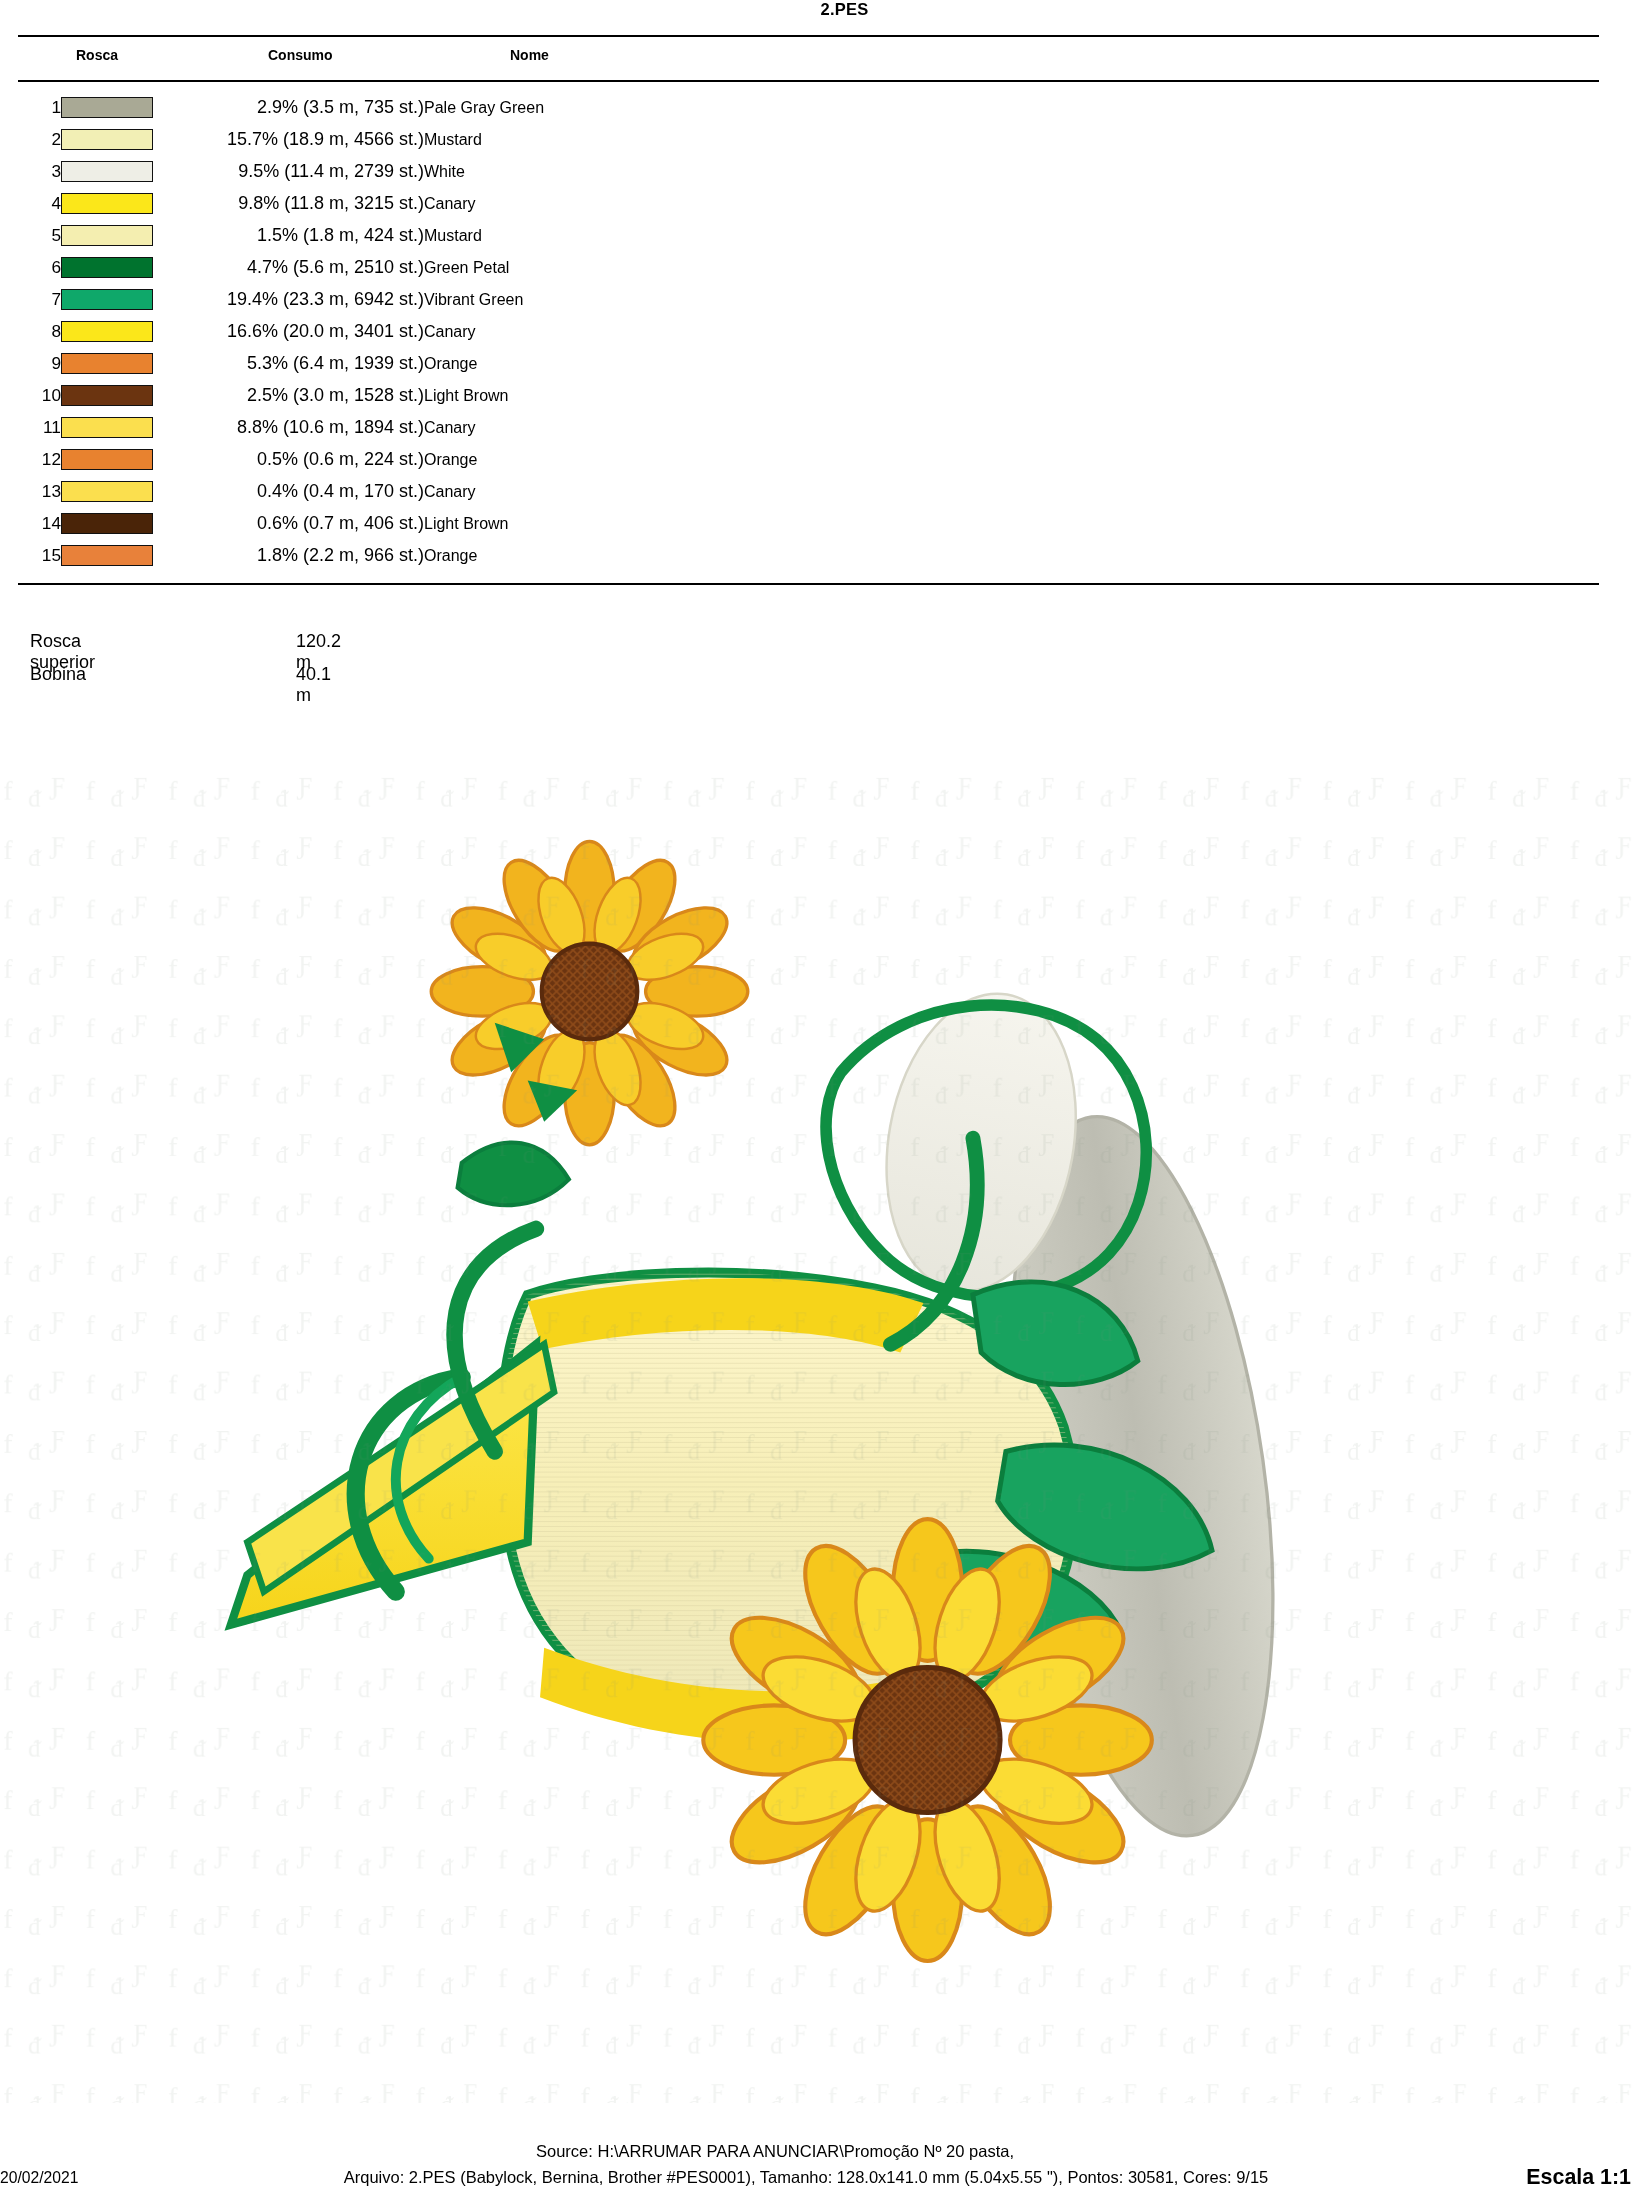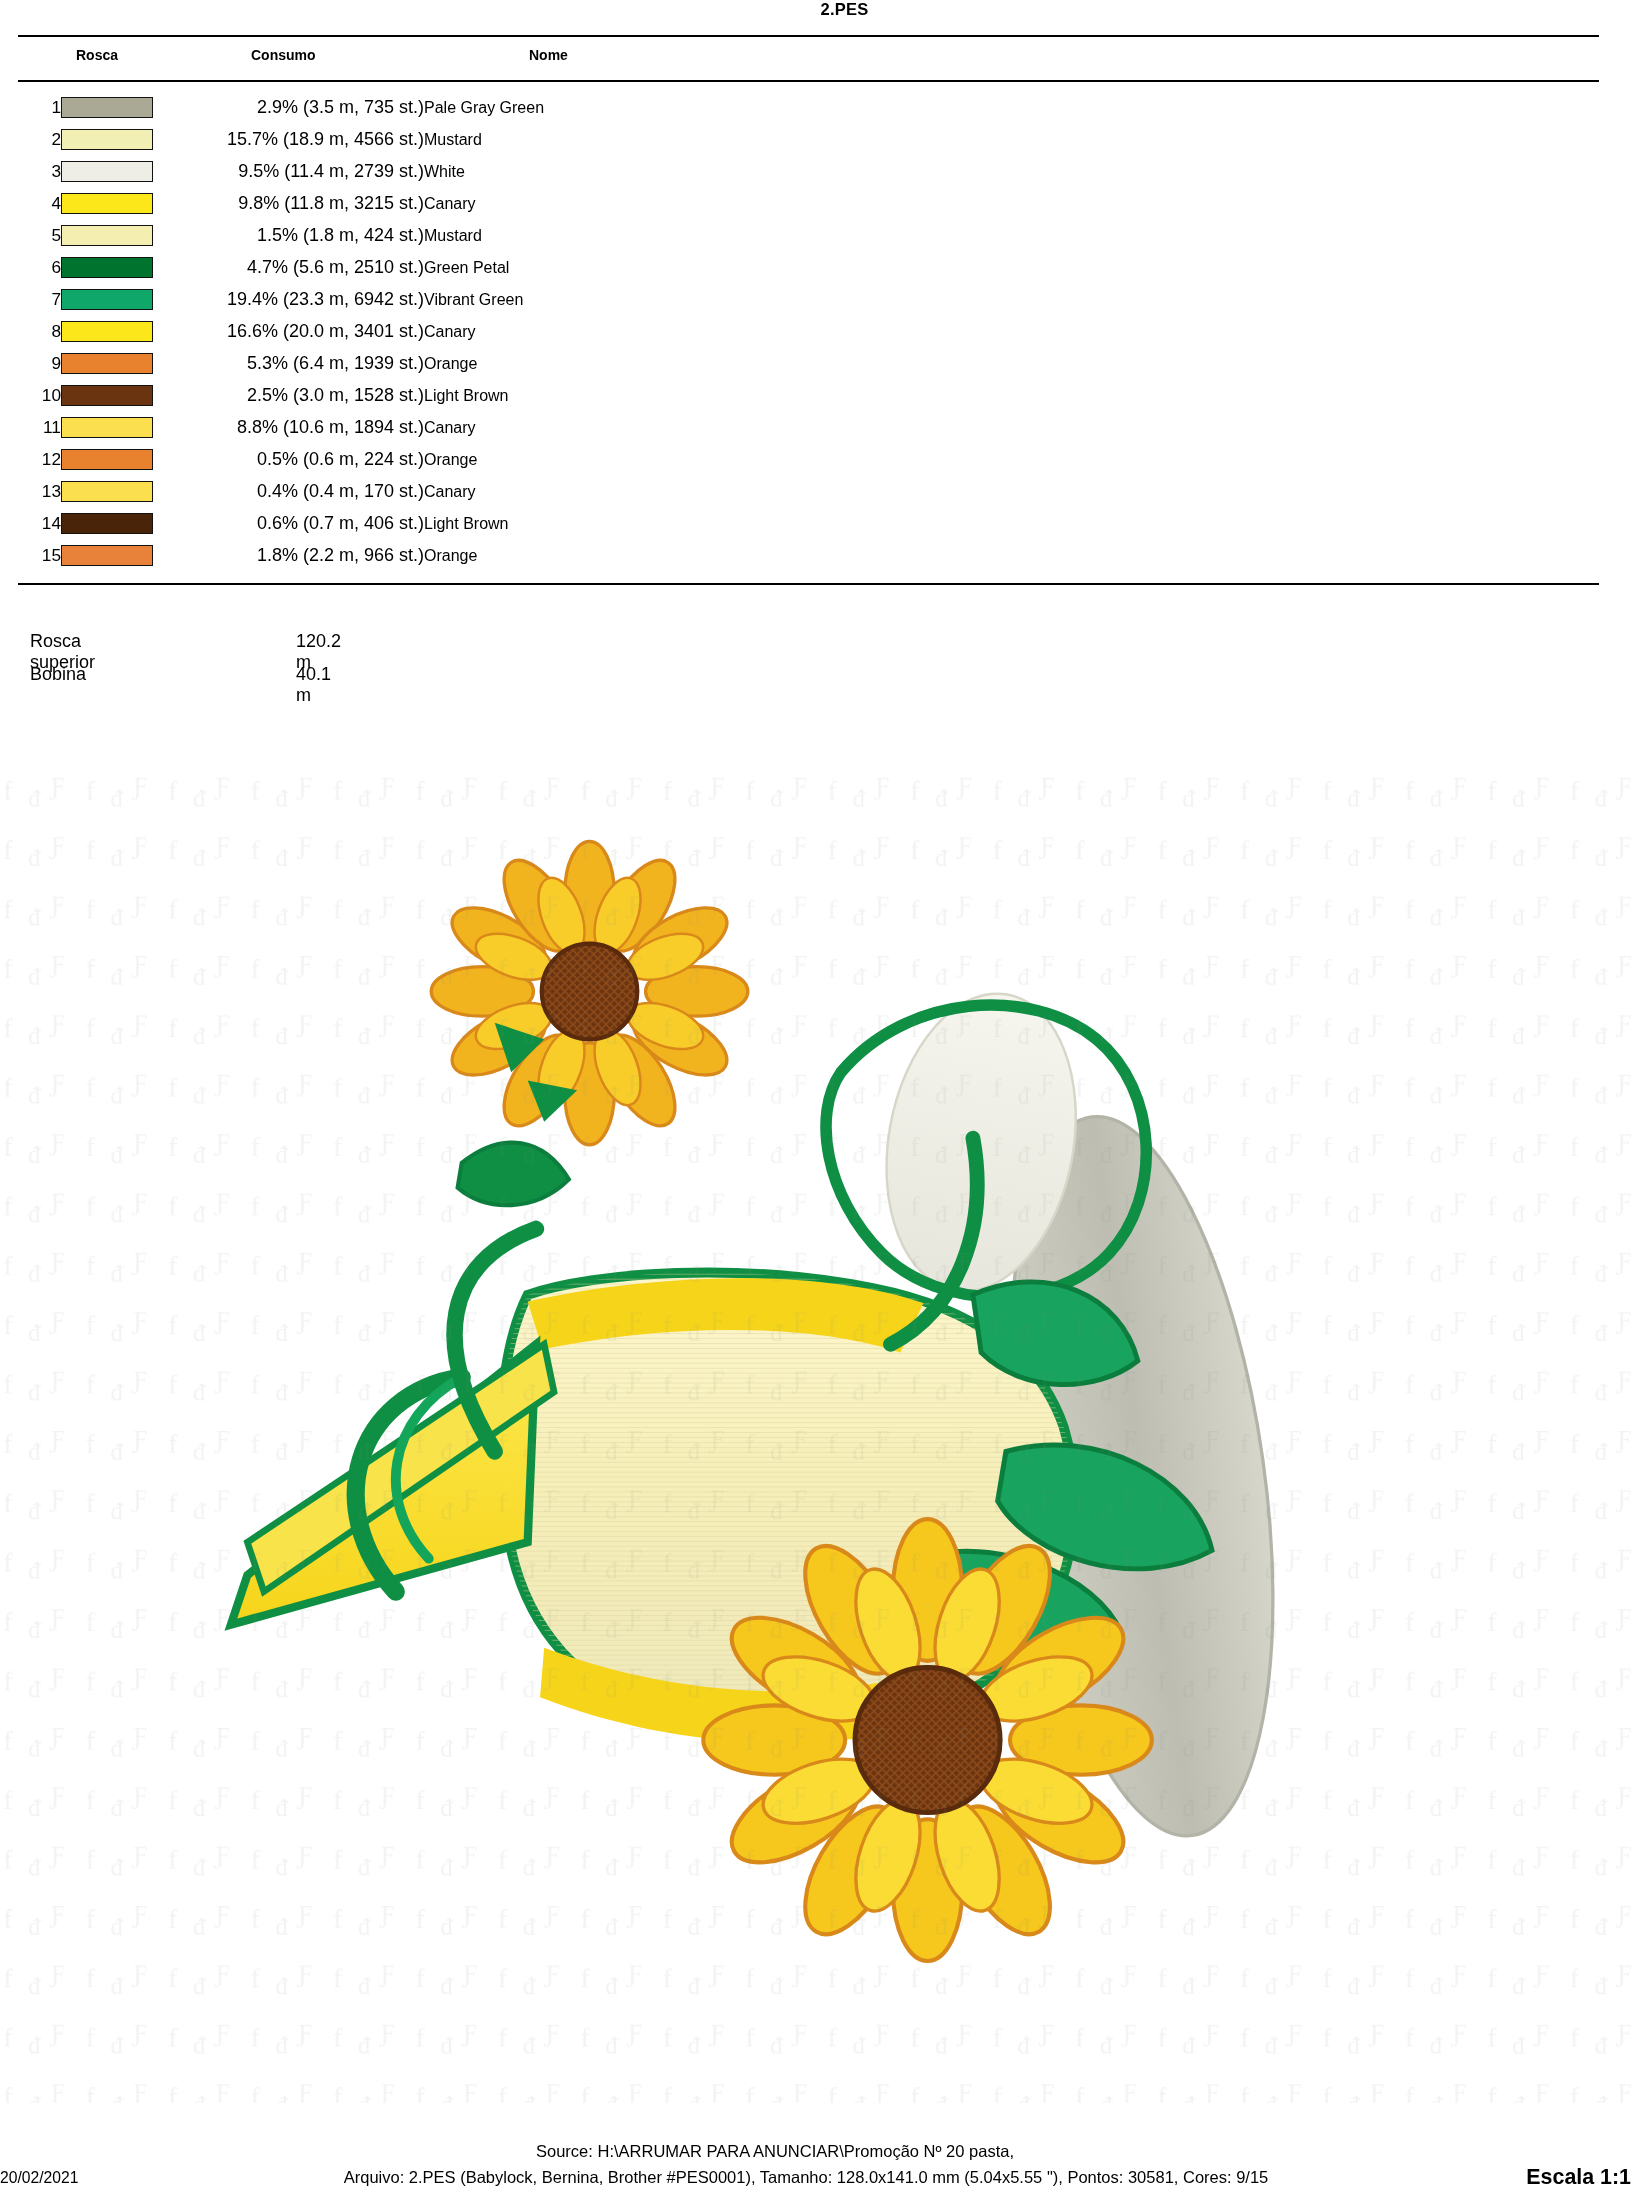--- a/index.html
+++ b/index.html
@@ -64,22 +64,22 @@
     position: relative;
     height: 40px;
   }
   .head-cell {
     position: absolute;
     font-size: 14px;
     font-weight: bold;
     top: 10px;
   }
   .h-rosca { left: 58px; }
-  .h-consumo { left: 233px; }
-  .h-nome { left: 511px; }
+  .h-consumo { left: 250px; }
+  .h-nome { left: 492px; }
 
   table.threads {
     border-collapse: collapse;
     margin-top: 10px;
     font-size: 18px;
   }
   table.threads td {
     padding: 0;
     height: 32px;
     vertical-align: middle;

